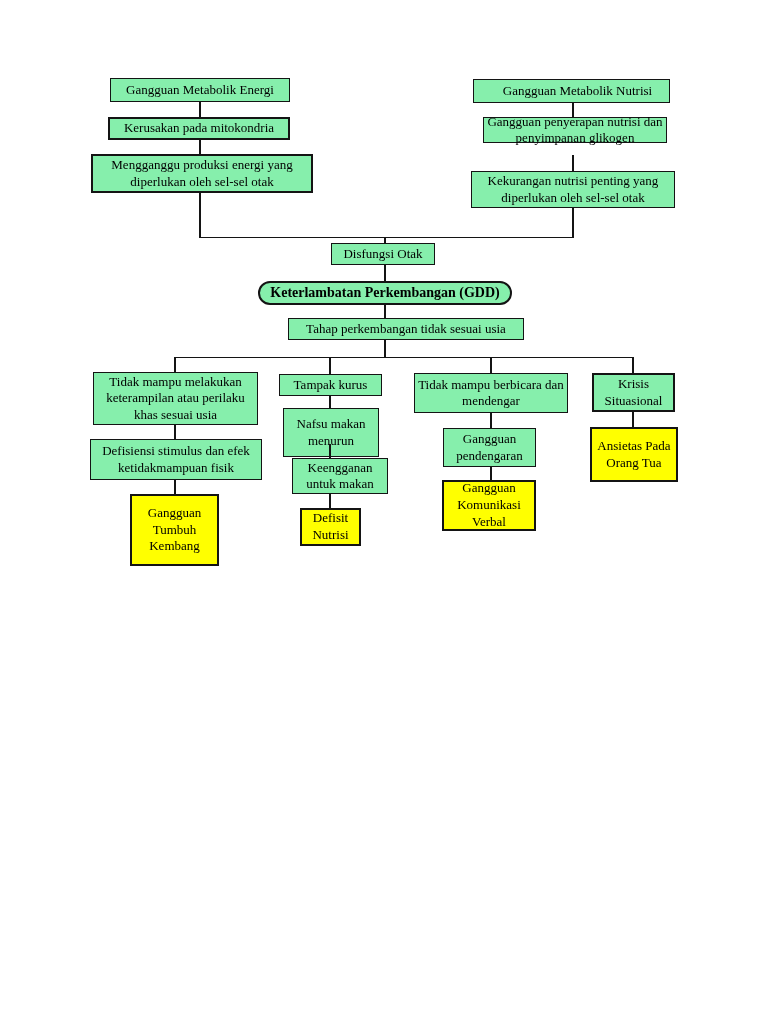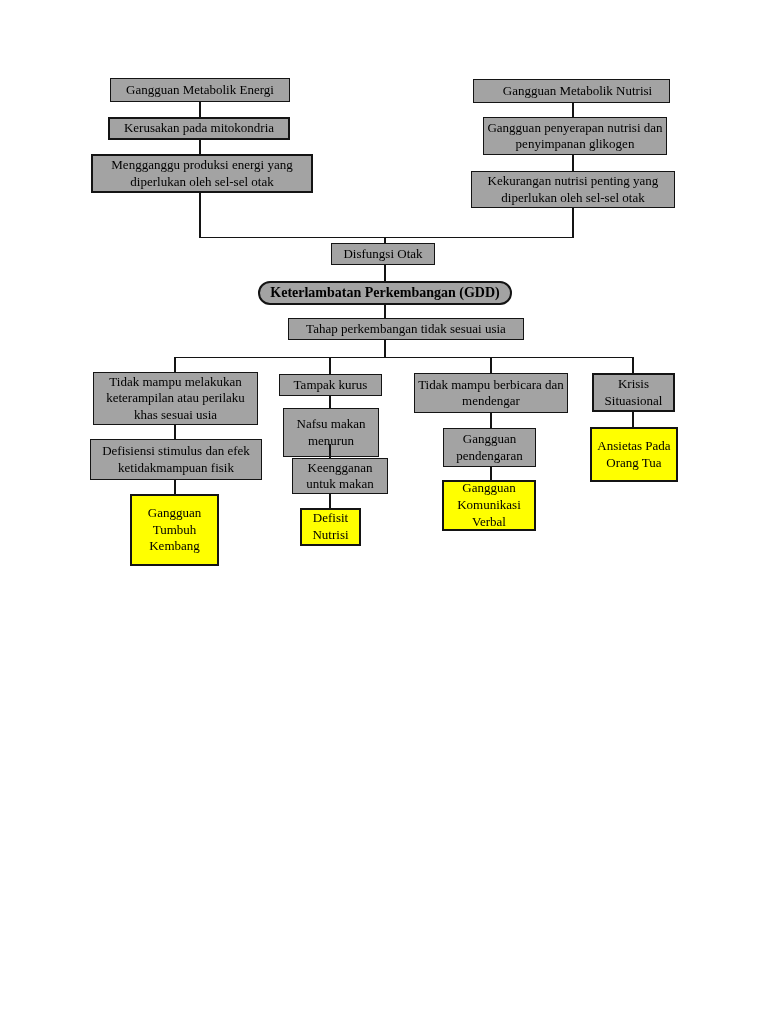--- a/index.html
+++ b/index.html
@@ -8,21 +8,21 @@
     width:768px;height:1024px;
     background:#ffffff;
     font-family:"Liberation Serif", serif;
     color:#000;
     overflow:hidden;
   }
   .node{
     position:absolute;
     box-sizing:border-box;
     border:1.5px solid #141414;
-    background:#a3a3a3;
+    background:#86efac;
     display:flex;
     align-items:center;
     justify-content:center;
     text-align:center;
     font-size:13px;
     line-height:1.25;
     padding:1px 3px;
   }
   .b2{border-width:2px;}
   .bold{font-weight:bold;}
@@ -42,21 +42,21 @@
 <div class="page">
 
   <div class="node" style="left:110px;top:78px;width:180px;height:24px;">Gangguan Metabolik Energi</div>
 
   <div class="node b2" style="left:108px;top:117px;width:182px;height:23px;">Kerusakan pada mitokondria</div>
 
   <div class="node b2" style="left:91px;top:154px;width:222px;height:39px;">Mengganggu produksi energi yang diperlukan oleh sel-sel otak</div>
 
   <div class="node" style="left:473px;top:79px;width:197px;height:24px;padding-left:15px;">Gangguan Metabolik Nutrisi</div>
 
-  <div class="node" style="left:483px;top:117px;width:184px;height:38px;">Gangguan penyerapan nutrisi dan penyimpanan glikogen</div>
+  <div class="node" style="left:483px;top:117px;width:184px;height:26px;">Gangguan penyerapan nutrisi dan penyimpanan glikogen</div>
 
   <div class="node" style="left:471px;top:171px;width:204px;height:37px;">Kekurangan nutrisi penting yang diperlukan oleh sel-sel otak</div>
 
   <div class="node" style="left:331px;top:243px;width:104px;height:22px;">Disfungsi Otak</div>
 
   <div class="node b2 bold title-node" style="left:258px;top:281px;width:254px;height:24px;">Keterlambatan Perkembangan (GDD)</div>
 
   <div class="node" style="left:267px;top:318px;width:236px;height:22px;margin-left:21px;">Tahap perkembangan tidak sesuai usia</div>
 
   <div class="node" style="left:93px;top:372px;width:165px;height:53px;">Tidak mampu melakukan keterampilan atau perilaku khas sesuai usia</div>

